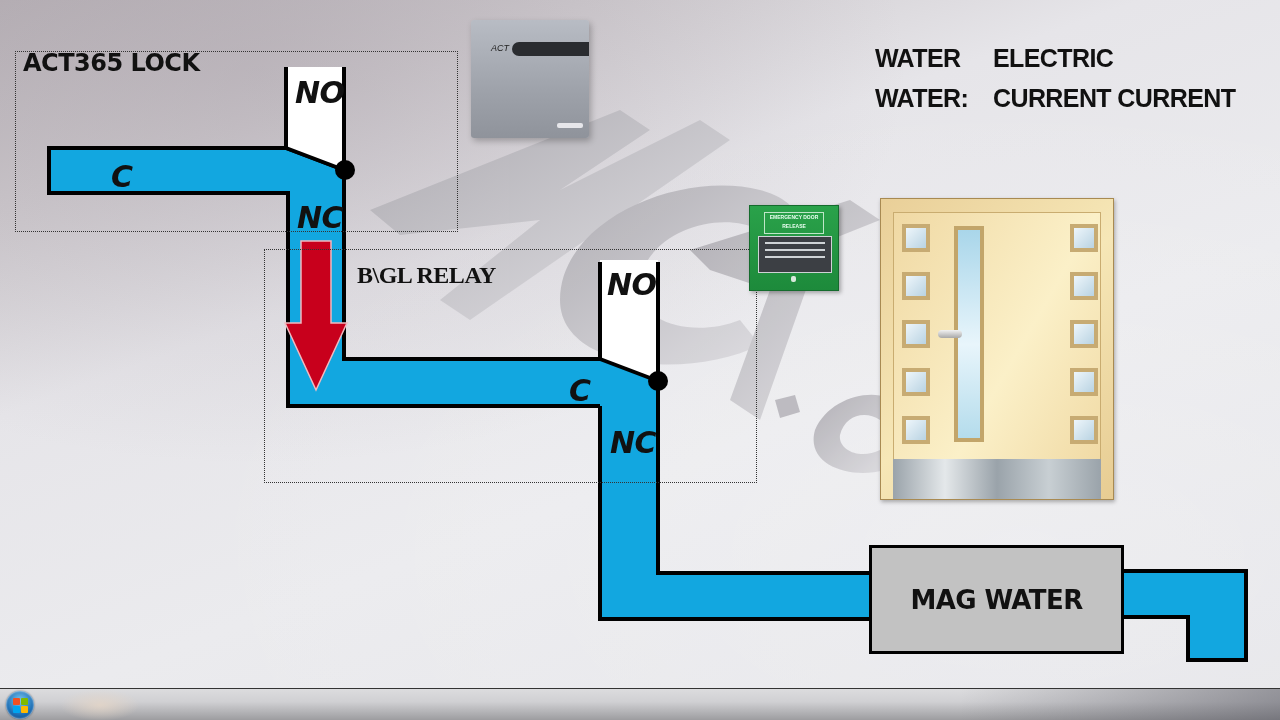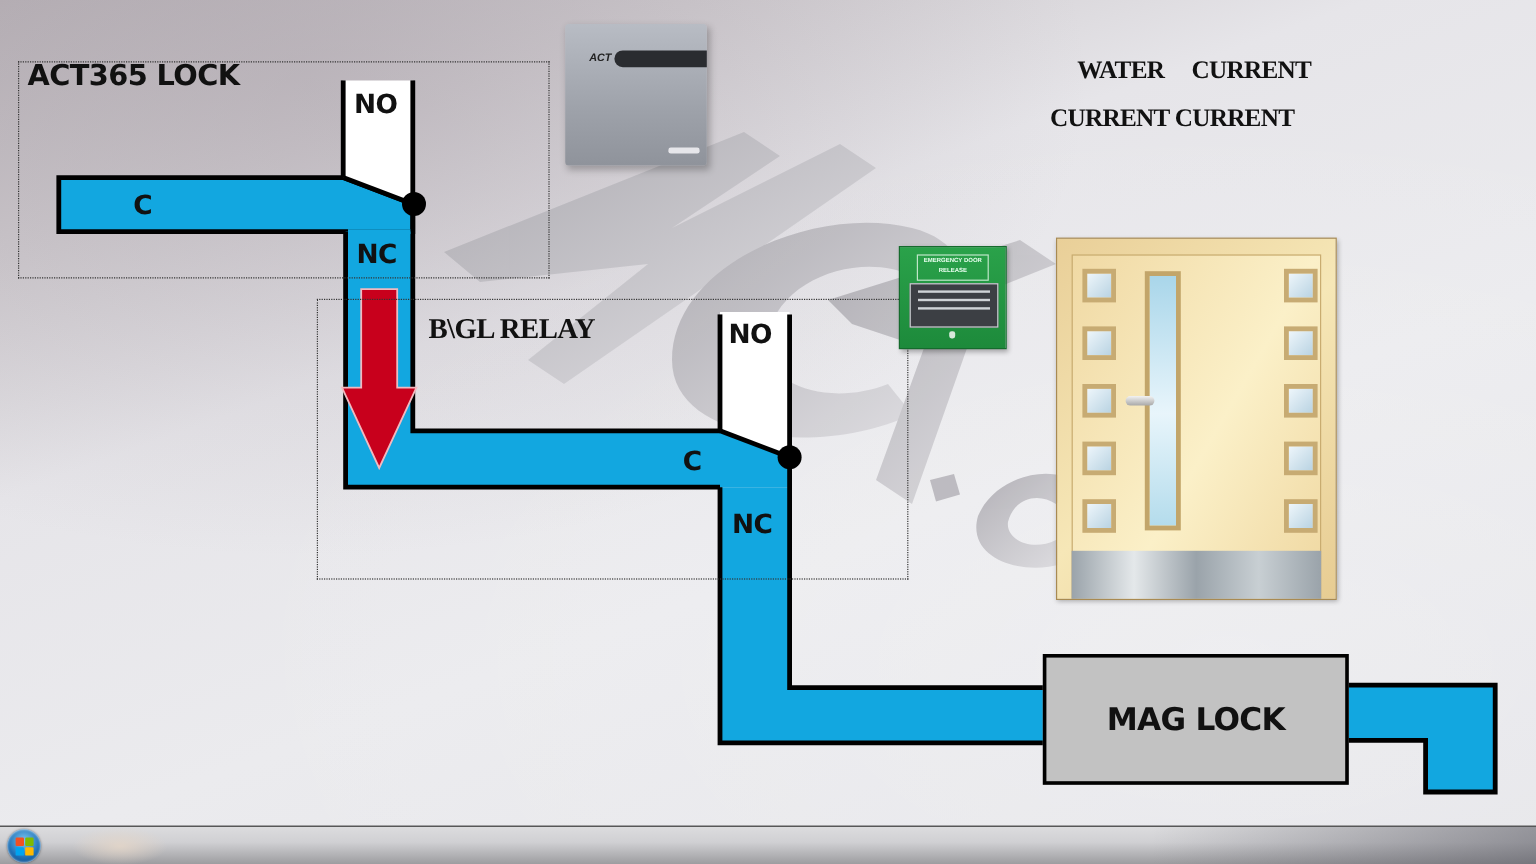--- a/index.html
+++ b/index.html
@@ -13,37 +13,37 @@
     background: radial-gradient(ellipse at 20% 10%, rgba(160,150,160,0.35), rgba(255,255,255,0) 45%),
                 radial-gradient(ellipse at 80% 80%, rgba(255,255,255,0.25), rgba(255,255,255,0) 60%);
   }
   svg.stage { position:absolute; left:0; top:0; }
   .label {
     position:absolute; font-weight:bold; color:#111; white-space:nowrap;
     font-family:"DejaVu Sans", "Liberation Sans", sans-serif;
     letter-spacing:-0.5px;
   }
   .relay-title { font-size:24px; }
-  .pin { font-size:22px; }
-  .analogy { position:absolute; left:875px; top:38px; font-weight:bold; font-size:21px; color:#111;
-    font-family:Liberation Serif, serif; letter-spacing:-0.6px; line-height:40px;text-align:center; }
+  .pin { font-size:30px;font-style:italic; }
+  .analogy { position:absolute; left:875px; top:38px; font-weight:bold; font-size:25px; color:#111;
+    font-family:Liberation Sans, sans-serif; letter-spacing:-0.6px; line-height:40px; }
   .analogy .row { display:flex; white-space:nowrap; }
   .analogy .k { width:118px; }
   .box {
     position:absolute; border:1.5px dotted #333;
   }
   .device {
     position:absolute; left:471px; top:20px; width:118px; height:118px;
     background: linear-gradient(180deg,#b8bcc4 0%, #9ea2aa 60%, #8f939b 100%);
     border-radius:3px; box-shadow: 2px 3px 6px rgba(0,0,0,0.25);
   }
   .device .strip {
     position:absolute; left:41px; top:22px; width:77px; height:14px; background:#2a2c30; border-radius:7px 0 0 7px;
   }
-  .device .brand { position:absolute; left:20px; top:23px; font-size:9px; font-weight:bold; font-style:italic; color:#222; }
+  .device .brand { position:absolute; left:20px; top:23px; font-size:9px; font-weight:normal; font-style:italic; color:#222; }
   .device .tag { position:absolute; right:6px; bottom:10px; width:26px; height:5px; background:#e6e6ea; border-radius:2px; }
   .release {
     position:absolute; left:749px; top:205px; width:88px; height:84px;
     background: linear-gradient(180deg,#2aa24a,#1d8a3b); border:1px solid #156b2d;
     box-shadow: 2px 2px 4px rgba(0,0,0,0.3);
   }
   .release .title { position:absolute; left:14px; top:6px; width:58px; height:20px; border:1px solid #bfe6c8;
     color:#e9fff0; font-size:5px; line-height:9px; text-align:center; font-weight:bold; }
   .release .glass { position:absolute; left:8px; top:30px; width:72px; height:35px; background:#3c3f44;
     border:1px solid #cfd3d6; }
@@ -162,23 +162,24 @@
       <i></i>
       <i></i>
       <i></i>
     </div>
   <div class="screw"></div>
 </div>
 
 <div class="analogy">
   <div class="row">
       <span class="k">WATER</span>
-      <span>CURRENT</span>
+      <span>ELECTRIC</span>
     </div>
   <div class="row">
+      <span class="k">WATER:</span>
       <span>CURRENT CURRENT</span>
     </div>
 </div>
 
 <div class="door">
   <div class="inner"></div>
   <div class="win" style="left:21px; top:25px;"></div>
   <div class="win" style="left:21px; top:73px;"></div>
   <div class="win" style="left:21px; top:121px;"></div>
   <div class="win" style="left:21px; top:169px;"></div>
@@ -187,21 +188,21 @@
   <div class="win" style="left:189px; top:73px;"></div>
   <div class="win" style="left:189px; top:121px;"></div>
   <div class="win" style="left:189px; top:169px;"></div>
   <div class="win" style="left:189px; top:217px;"></div>
   <div class="slot"></div>
   <div class="handle"></div>
   <div class="kick"></div>
 </div>
 
 <div class="maglock">
-    <span>MAG LOCK</span>
+    <span>MAG WATER</span>
   </div>
 
 <div class="taskbar">
   <div class="glow"></div>
   <div class="dark"></div>
   <div class="start">
     <span class="f" style="left:7px; top:7px; background:#f25022;"></span>
     <span class="f" style="left:15px; top:7px; background:#7fba00;"></span>
     <span class="f" style="left:7px; top:15px; background:#00a4ef;"></span>
     <span class="f" style="left:15px; top:15px; background:#ffb900;"></span>

